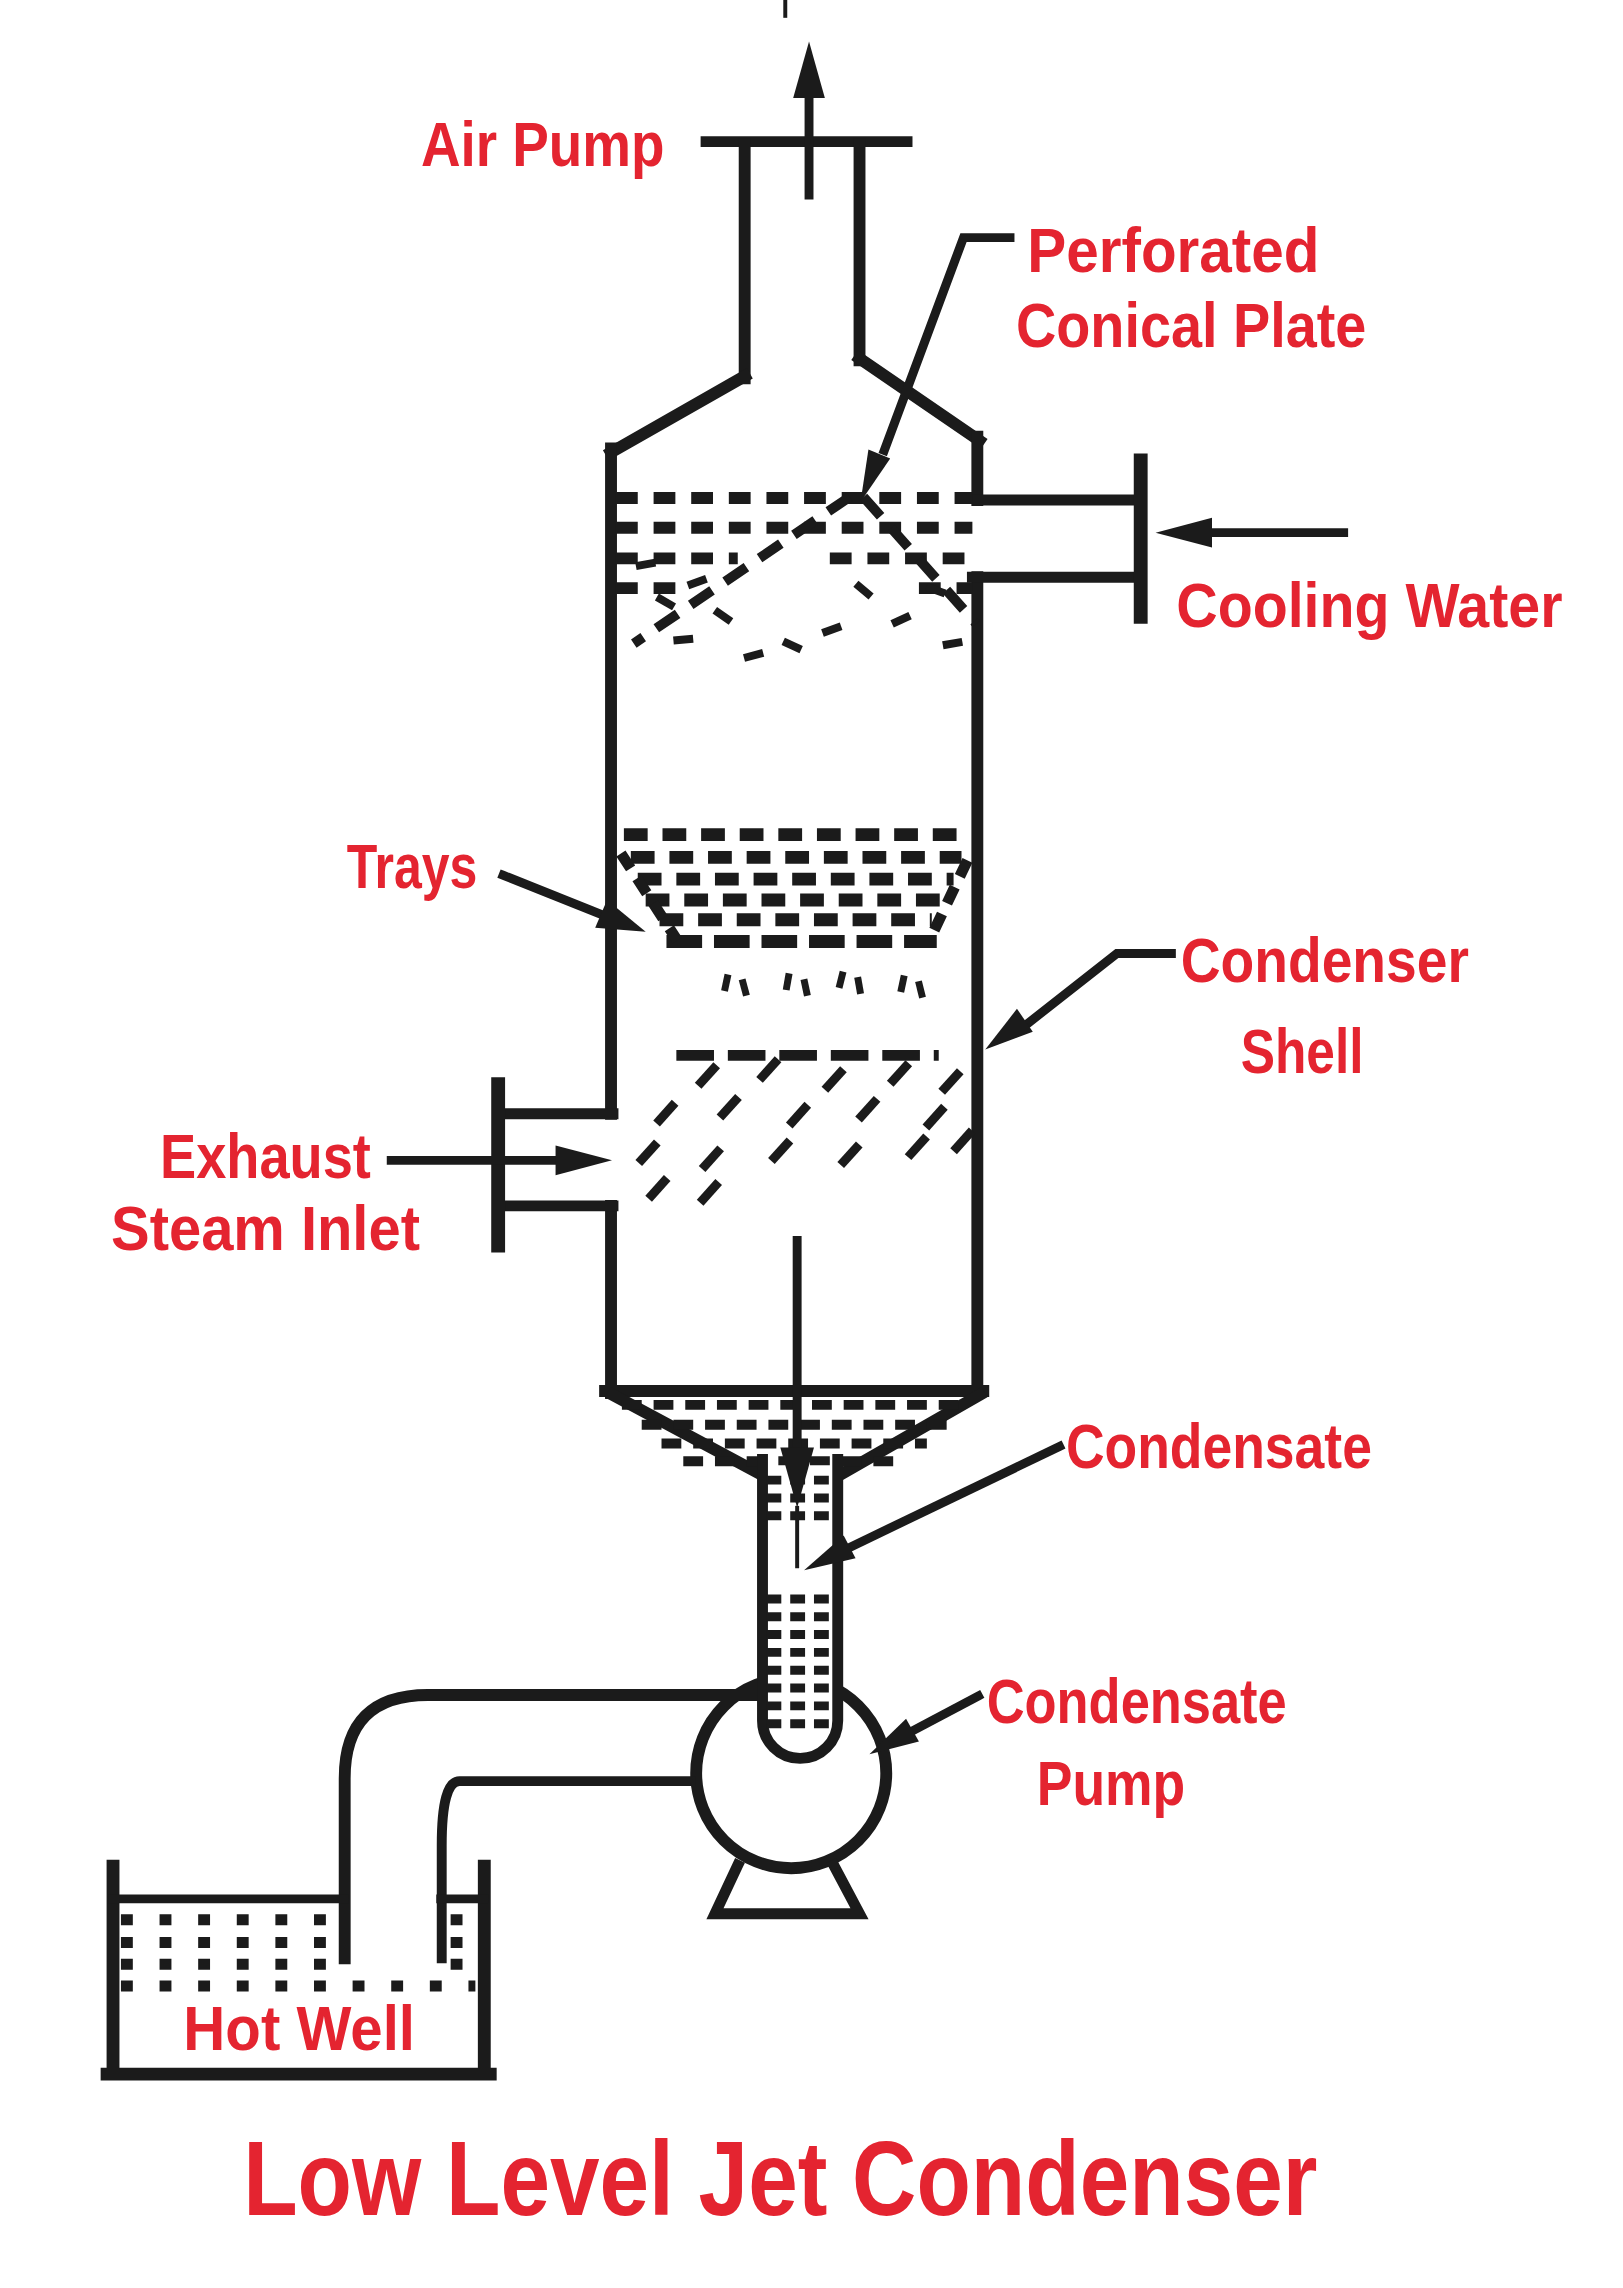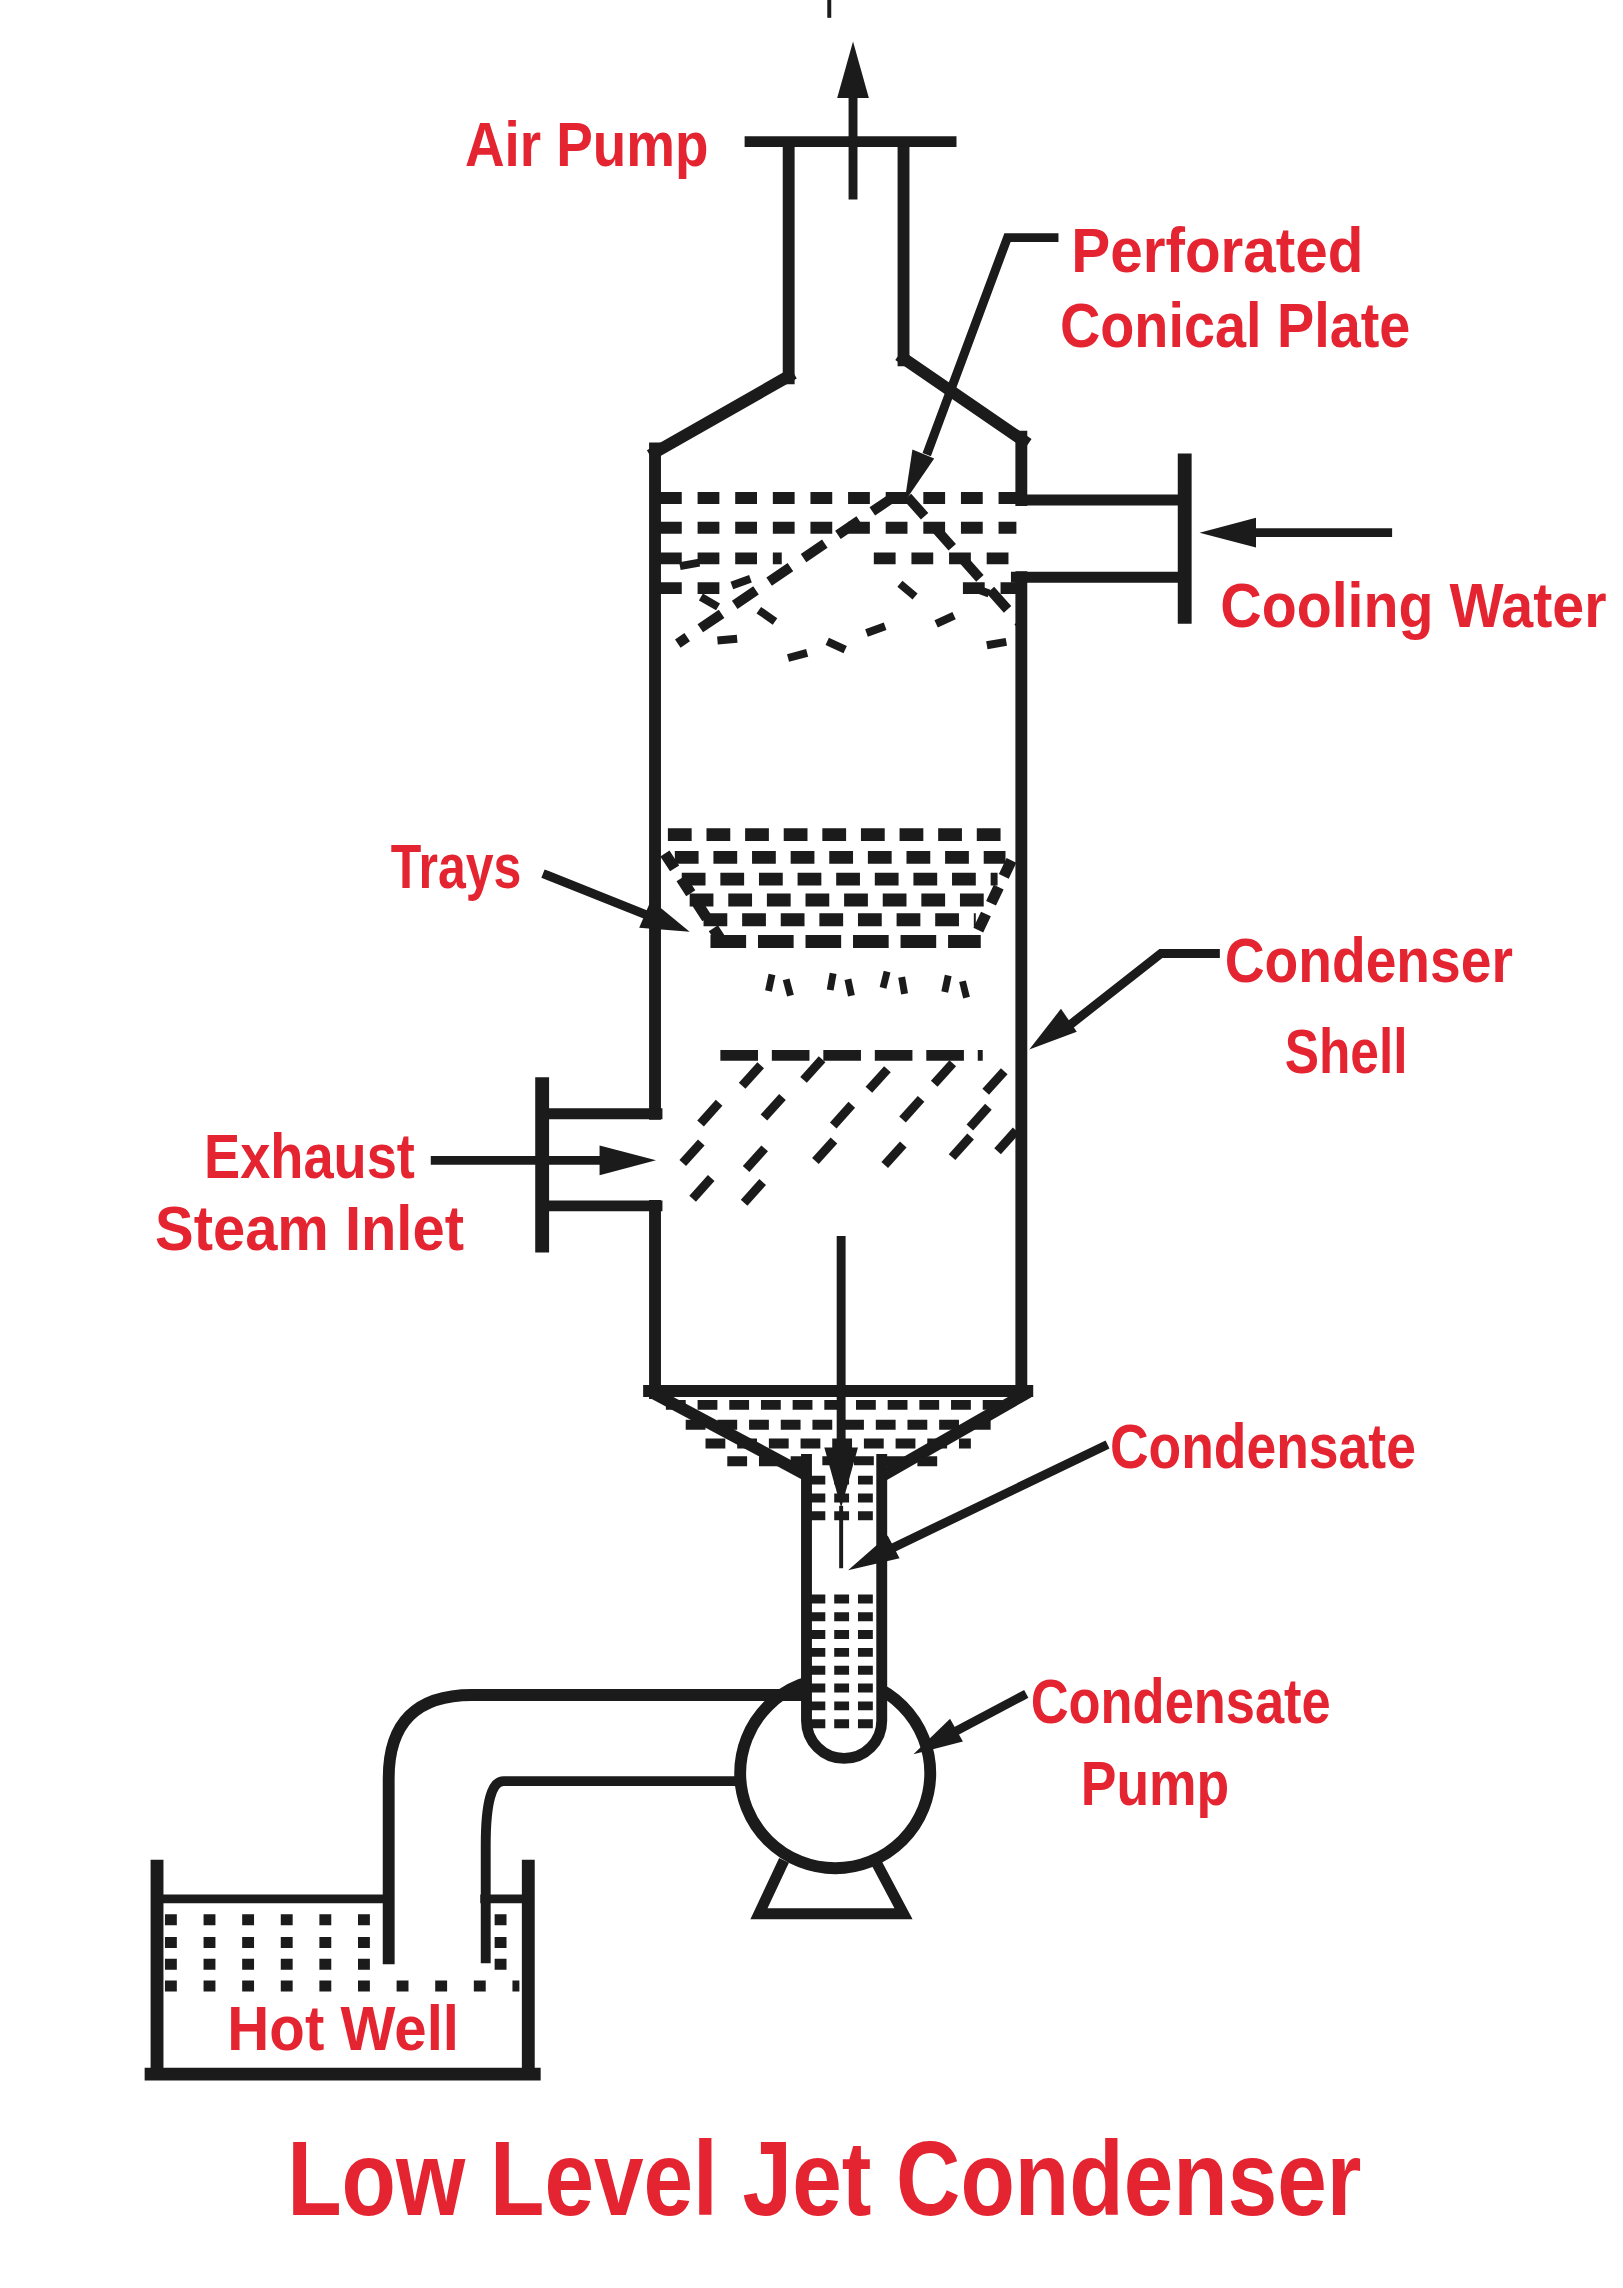--- a/index.html
+++ b/index.html
@@ -1,21 +1,21 @@
 <!DOCTYPE html>
 <html style="--label-red: #e42430; --line-black: #1b1b1b; --background: #ffffff;"><head>
 <meta charset="utf-8">
 <style>
   :root{
     --label-red:#e42430;
     --line-black:#1b1b1b;
     --background:#ffffff;
   }
   html,body{margin:0;padding:0;background:var(--background);}
-  .stage{width:1400px;height:2289px;position:relative;background:var(--background);margin-left:44px;}
+  .stage{width:1400px;height:2289px;position:relative;background:var(--background);}
   svg{display:block}
   .k{stroke:var(--line-black);fill:none;stroke-linecap:square;}
   .kf{fill:var(--line-black);stroke:none;}
   .wf{fill:var(--background);stroke:none;}
   .dash{stroke:var(--line-black);fill:none;stroke-linecap:butt;}
   text{
     font-family:"Liberation Sans",sans-serif;
     font-weight:bold;
     fill:var(--label-red);
   }

